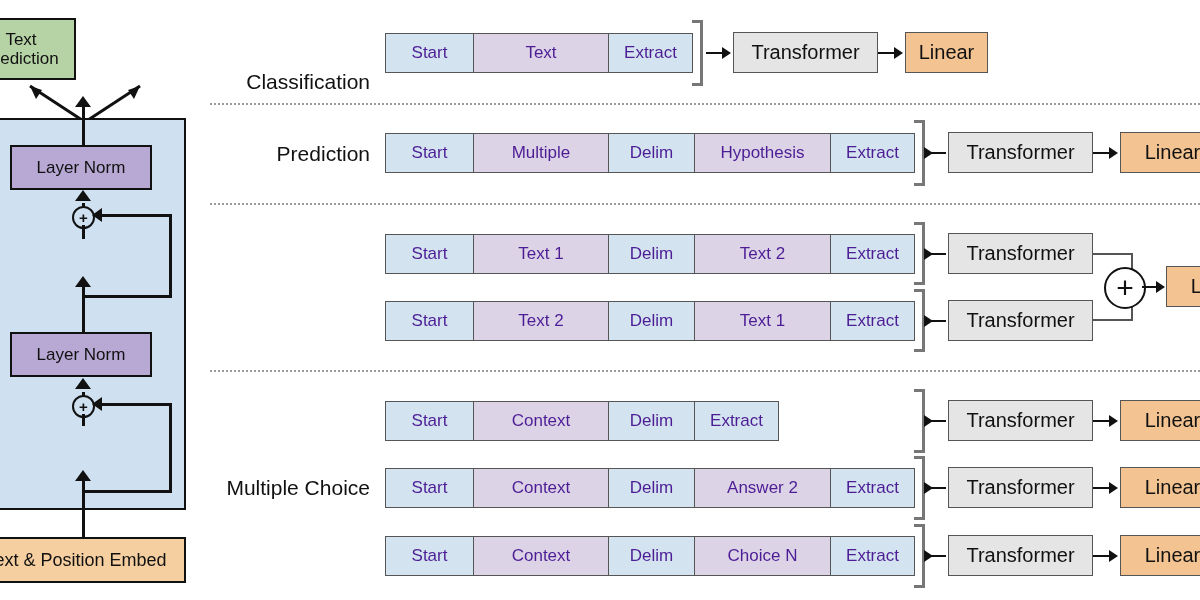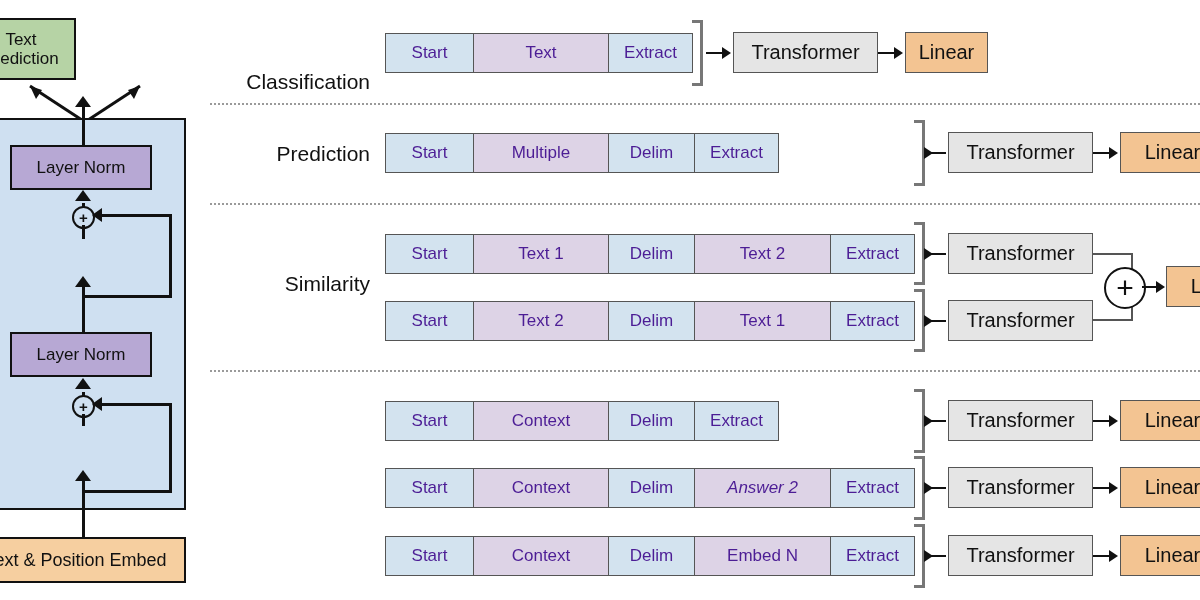--- a/index.html
+++ b/index.html
@@ -211,40 +211,40 @@
   <div class="arrowright" style="left:894px;top:47px;"></div>
 
   <div class="linbox" style="left:905px;top:32px;width:83px;height:41px;">Linear</div>
 
   <div class="task-label" style="left:155px;top:142px;width:215px;">Prediction</div>
 
   <div class="seq" style="left:385px;top:133px;width:530px;height:40px;">
     <div class="tok special" style="width:88px;">Start</div>
     <div class="tok content" style="width:135px;">Multiple</div>
     <div class="tok special" style="width:86px;">Delim</div>
+    <div class="tok content" style="width:136px;">Hypothesis</div>
     <div class="tok special" style="width:85px;">Extract</div>
   </div>
 
   <div class="bracket" style="left:914px;top:120px;width:14px;height:66px;">
     <i style="left:8px;top:0;width:3px;height:66px;"></i>
     <i style="left:0;top:0;width:10px;height:3px;"></i>
     <i style="left:0;top:63px;width:10px;height:3px;"></i>
   </div>
 
   <div class="conn" style="left:928px;top:151.5px;width:18px;height:2.5px;"></div>
   <div class="arrowright" style="left:924px;top:147px;"></div>
 
   <div class="tfbox" style="left:948px;top:132px;width:145px;height:41px;">Transformer</div>
 
   <div class="conn" style="left:1093px;top:151.5px;width:18px;height:2.5px;"></div>
   <div class="arrowright" style="left:1109px;top:147px;"></div>
 
   <div class="linbox" style="left:1120px;top:132px;width:105px;height:41px;">Linear</div>
 
-  <div class="task-label" style="left:155px;top:272px;width:215px;">Similarity</div>
 
   <div class="seq" style="left:385px;top:234px;width:530px;height:40px;">
     <div class="tok special" style="width:88px;">Start</div>
     <div class="tok content" style="width:135px;">Text 1</div>
     <div class="tok special" style="width:86px;">Delim</div>
     <div class="tok content" style="width:136px;">Text 2</div>
     <div class="tok special" style="width:85px;">Extract</div>
   </div>
 
   <div class="seq" style="left:385px;top:301px;width:530px;height:40px;">
@@ -279,41 +279,42 @@
   <div class="conn thin" style="left:1093px;top:319px;width:40px;height:2px;"></div>
   <div class="conn thin" style="left:1131px;top:288px;width:2px;height:33px;"></div>
 
   <div class="plusnode big" style="left:1104px;top:267px;">+</div>
 
   <div class="conn" style="left:1142px;top:285.5px;width:16px;height:2.5px;"></div>
   <div class="arrowright" style="left:1156px;top:281px;"></div>
 
   <div class="linbox" style="left:1166px;top:266px;width:105px;height:41px;">Linear</div>
 
+  <div class="task-label" style="left:120px;top:476px;width:250px;">Multiple Choice</div>
 
   <div class="seq" style="left:385px;top:401px;width:530px;height:40px;">
     <div class="tok special" style="width:88px;">Start</div>
     <div class="tok content" style="width:135px;">Context</div>
     <div class="tok special" style="width:86px;">Delim</div>
     <div class="tok special" style="width:85px;">Extract</div>
   </div>
 
   <div class="seq" style="left:385px;top:468px;width:530px;height:40px;">
     <div class="tok special" style="width:88px;">Start</div>
     <div class="tok content" style="width:135px;">Context</div>
     <div class="tok special" style="width:86px;">Delim</div>
-    <div class="tok content" style="width:136px;font-style:italic;">Answer 2</div>
+    <div class="tok content" style="width:136px;">Answer 2</div>
     <div class="tok special" style="width:85px;">Extract</div>
   </div>
 
   <div class="seq" style="left:385px;top:536px;width:530px;height:40px;">
     <div class="tok special" style="width:88px;">Start</div>
     <div class="tok content" style="width:135px;">Context</div>
     <div class="tok special" style="width:86px;">Delim</div>
-    <div class="tok content" style="width:136px;">Embed N</div>
+    <div class="tok content" style="width:136px;">Choice N</div>
     <div class="tok special" style="width:85px;">Extract</div>
   </div>
 
   <div class="bracket" style="left:914px;top:389px;width:14px;height:64px;">
     <i style="left:8px;top:0;width:3px;height:64px;"></i>
     <i style="left:0;top:0;width:10px;height:3px;"></i>
     <i style="left:0;top:61px;width:10px;height:3px;"></i>
   </div>
   <div class="bracket" style="left:914px;top:456px;width:14px;height:64px;">
     <i style="left:8px;top:0;width:3px;height:64px;"></i>

